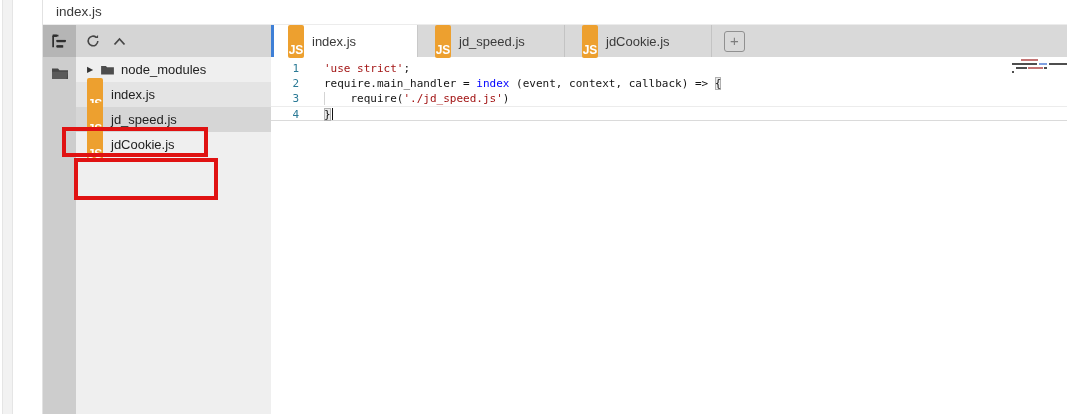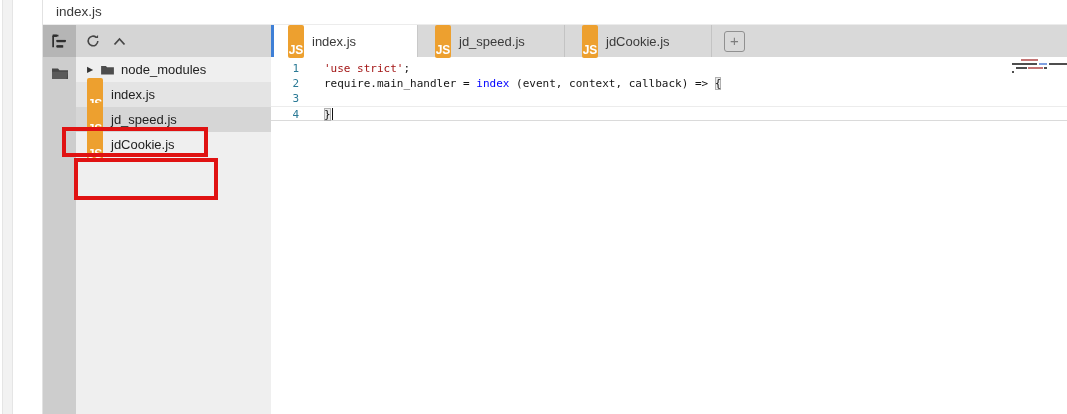--- a/index.html
+++ b/index.html
@@ -177,20 +177,21 @@
           <div class="cline">
             <span class="gut">1</span>
             <span class="ctext"><span class="t-string">'use strict'</span><span class="t-plain">;</span></span>
           </div>
           <div class="cline">
             <span class="gut">2</span>
             <span class="ctext"><span class="t-plain">require.main_handler = </span><span class="t-keyword">index</span><span class="t-plain"> (event, context, callback) =&gt; </span><span class="t-bracket">{</span></span>
           </div>
           <div class="cline">
             <span class="gut">3</span>
+            <span class="ctext"><span class="t-indent t-plain">    </span><span class="t-plain">require(</span><span class="t-string">'./jd_speed.js'</span><span class="t-plain">)</span></span>
           </div>
           <div class="cline current">
             <span class="gut">4</span>
             <span class="ctext"><span class="t-bracket">}</span><span class="cursor"></span></span>
           </div>
           <div class="minimap">
             <div class="mm-line">
               <span class="mm-seg mm-red" style="left: 10px; width: 17px;"></span>
             </div>
             <div class="mm-line">

